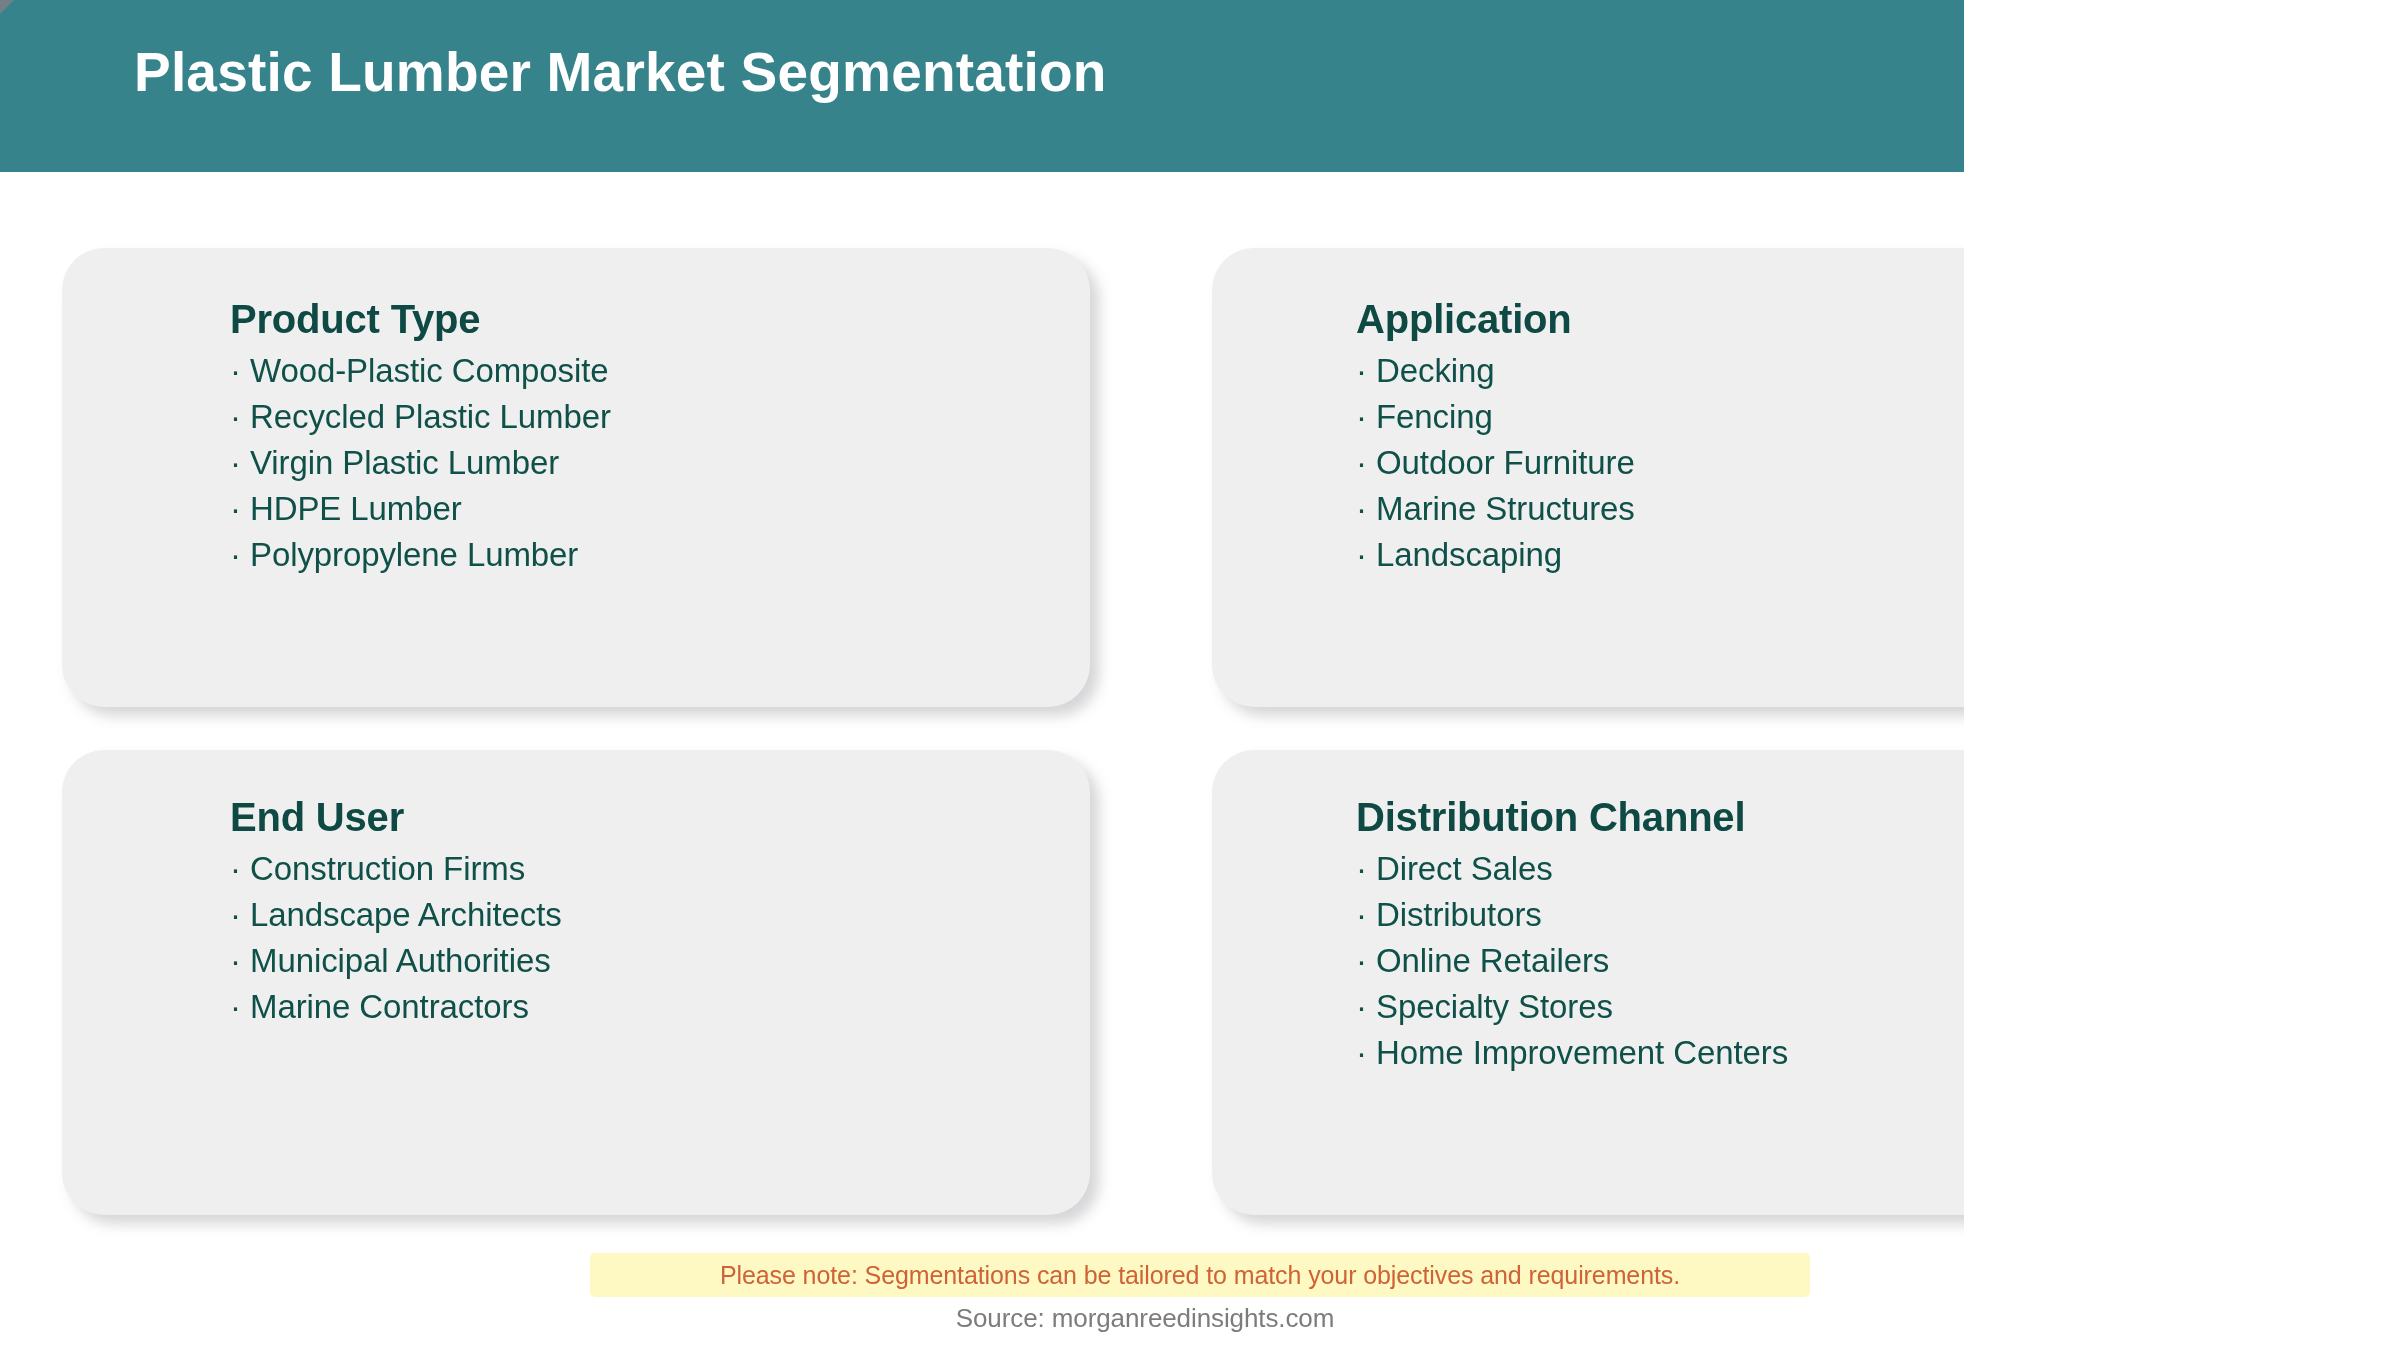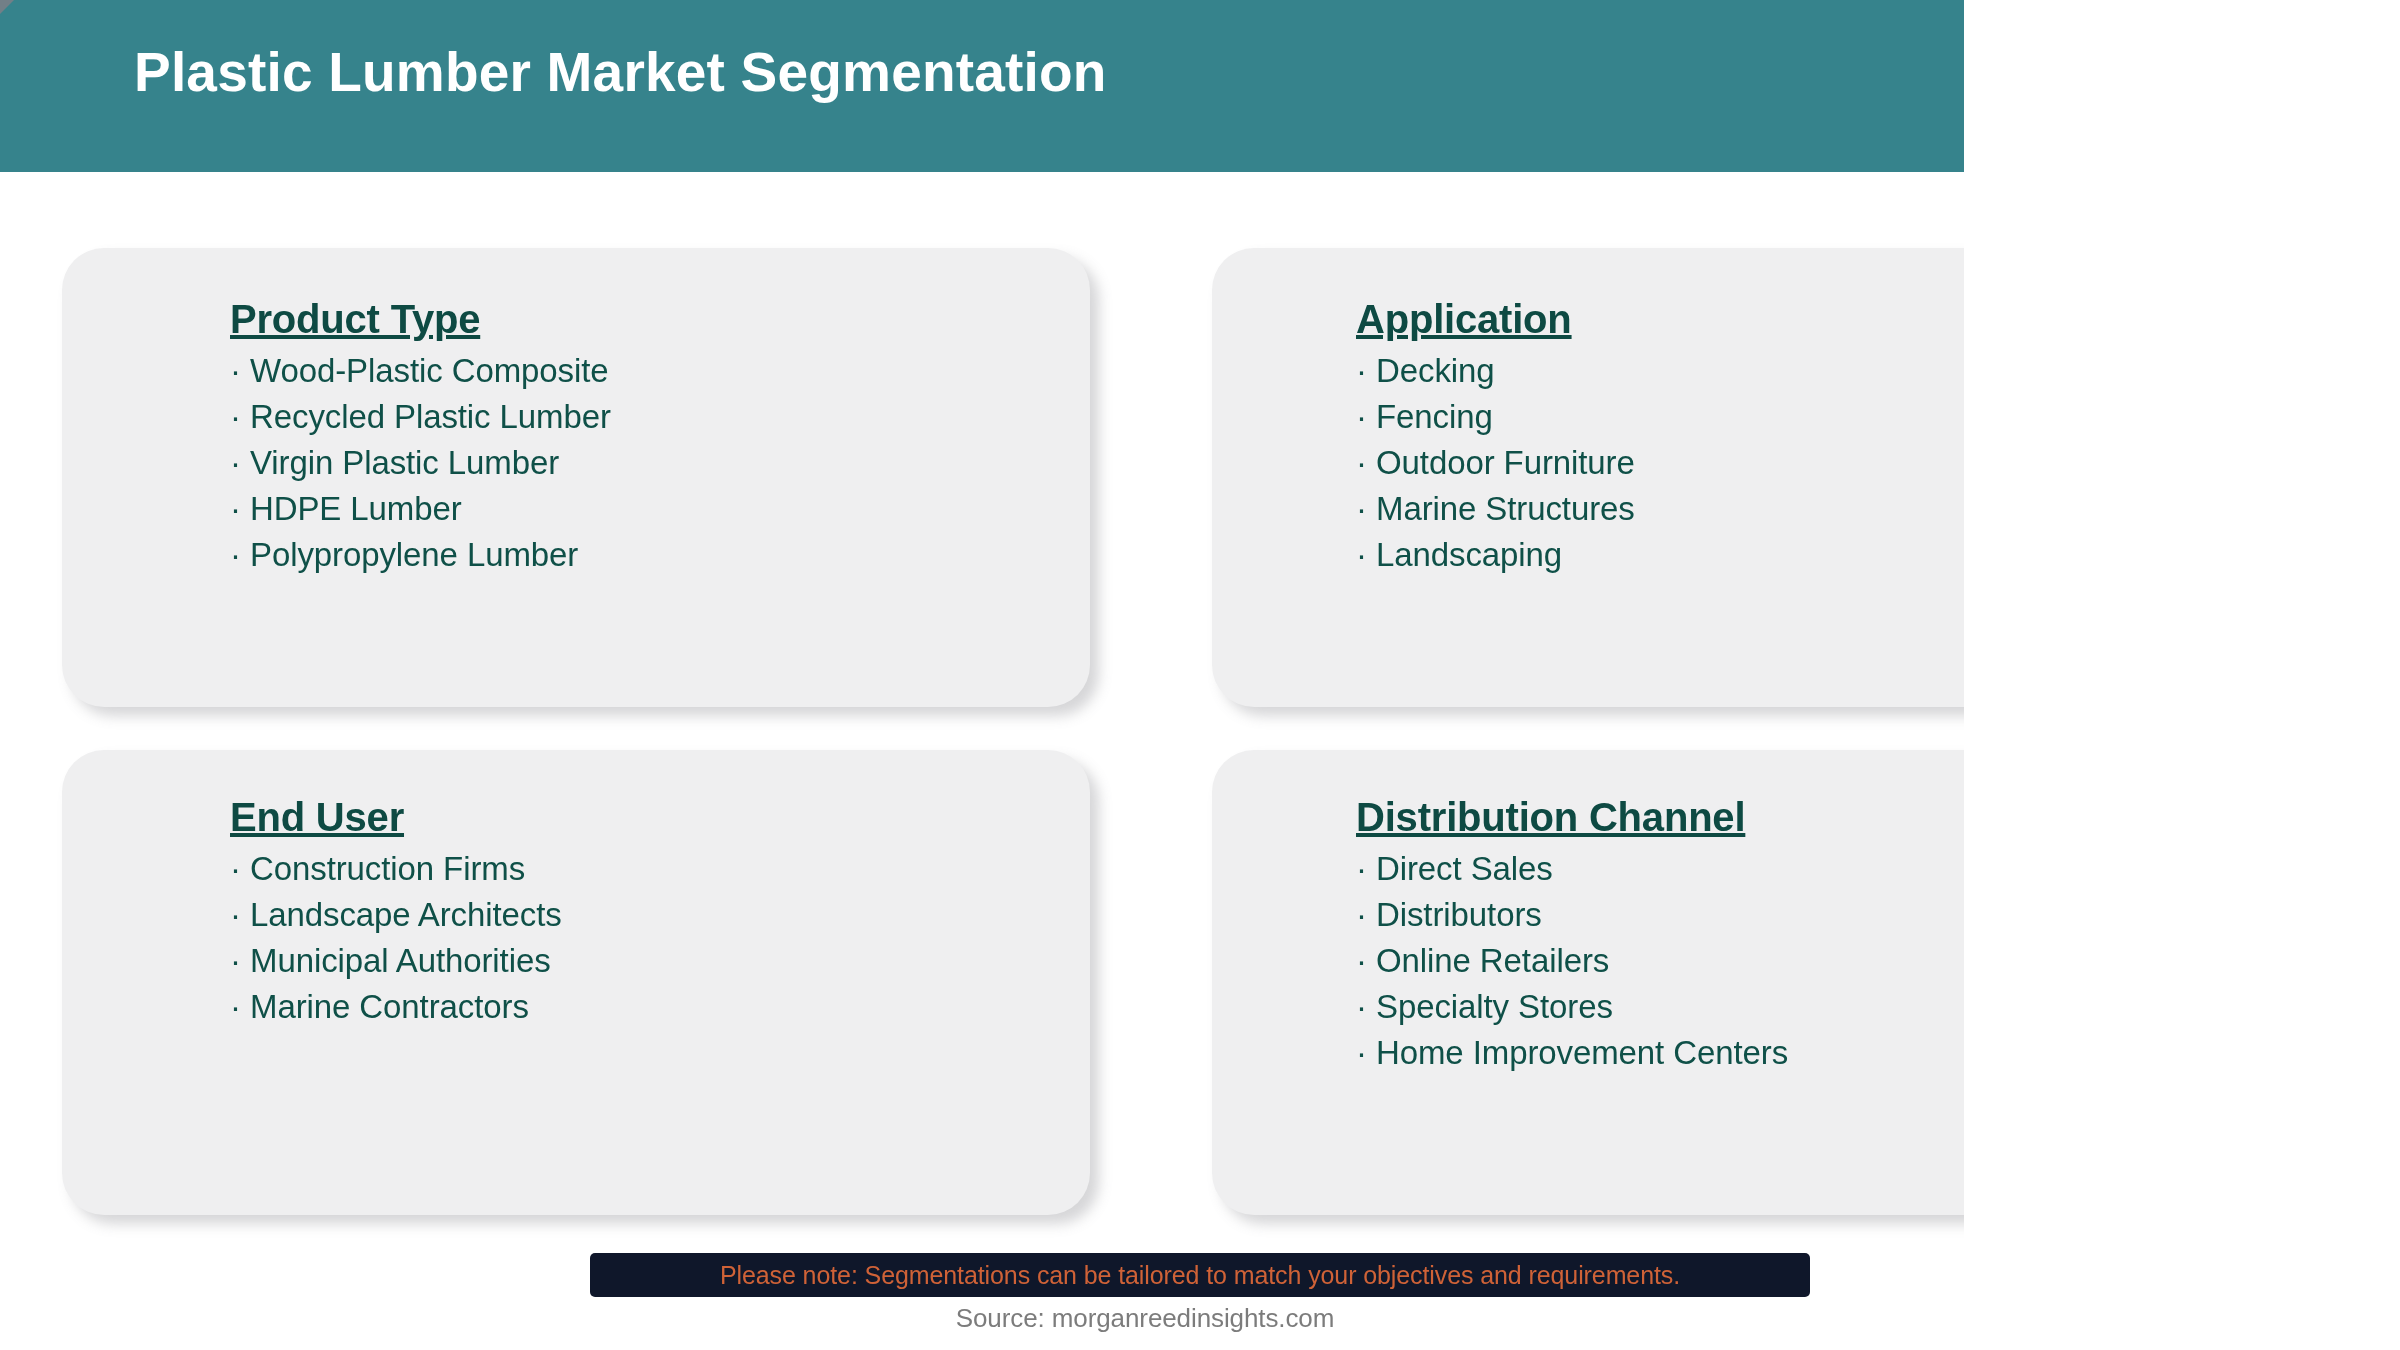--- a/index.html
+++ b/index.html
@@ -75,21 +75,20 @@
     padding: 48px 60px 0 168px;
   }
 
   .card-title {
     font-size: 40px;
     font-weight: 700;
     color: #0e4a43;
     line-height: 1.15;
     margin: 0 0 6px 0;
     letter-spacing: -0.2px;
-    text-decoration: underline;
   }
 
   .card-list {
     list-style: none;
     margin: 0;
     padding: 0;
   }
   .card-list li {
     font-size: 33px;
     font-weight: 400;
@@ -108,21 +107,21 @@
   .card.col2 { padding-left: 144px; }
   .card.row2 { padding-top: 44px; }
 
   
   .note-pill {
     position: absolute;
     left: 590px;
     top: 1253px;
     width: 1220px;
     height: 44px;
-    background: #0f172a;
+    background: #fef9c3;
     border-radius: 5px;
     display: flex;
     align-items: center;
     justify-content: center;
   }
   .note-text {
     font-size: 25px;
     color: #cf6237;
     white-space: nowrap;
     letter-spacing: -0.1px;

